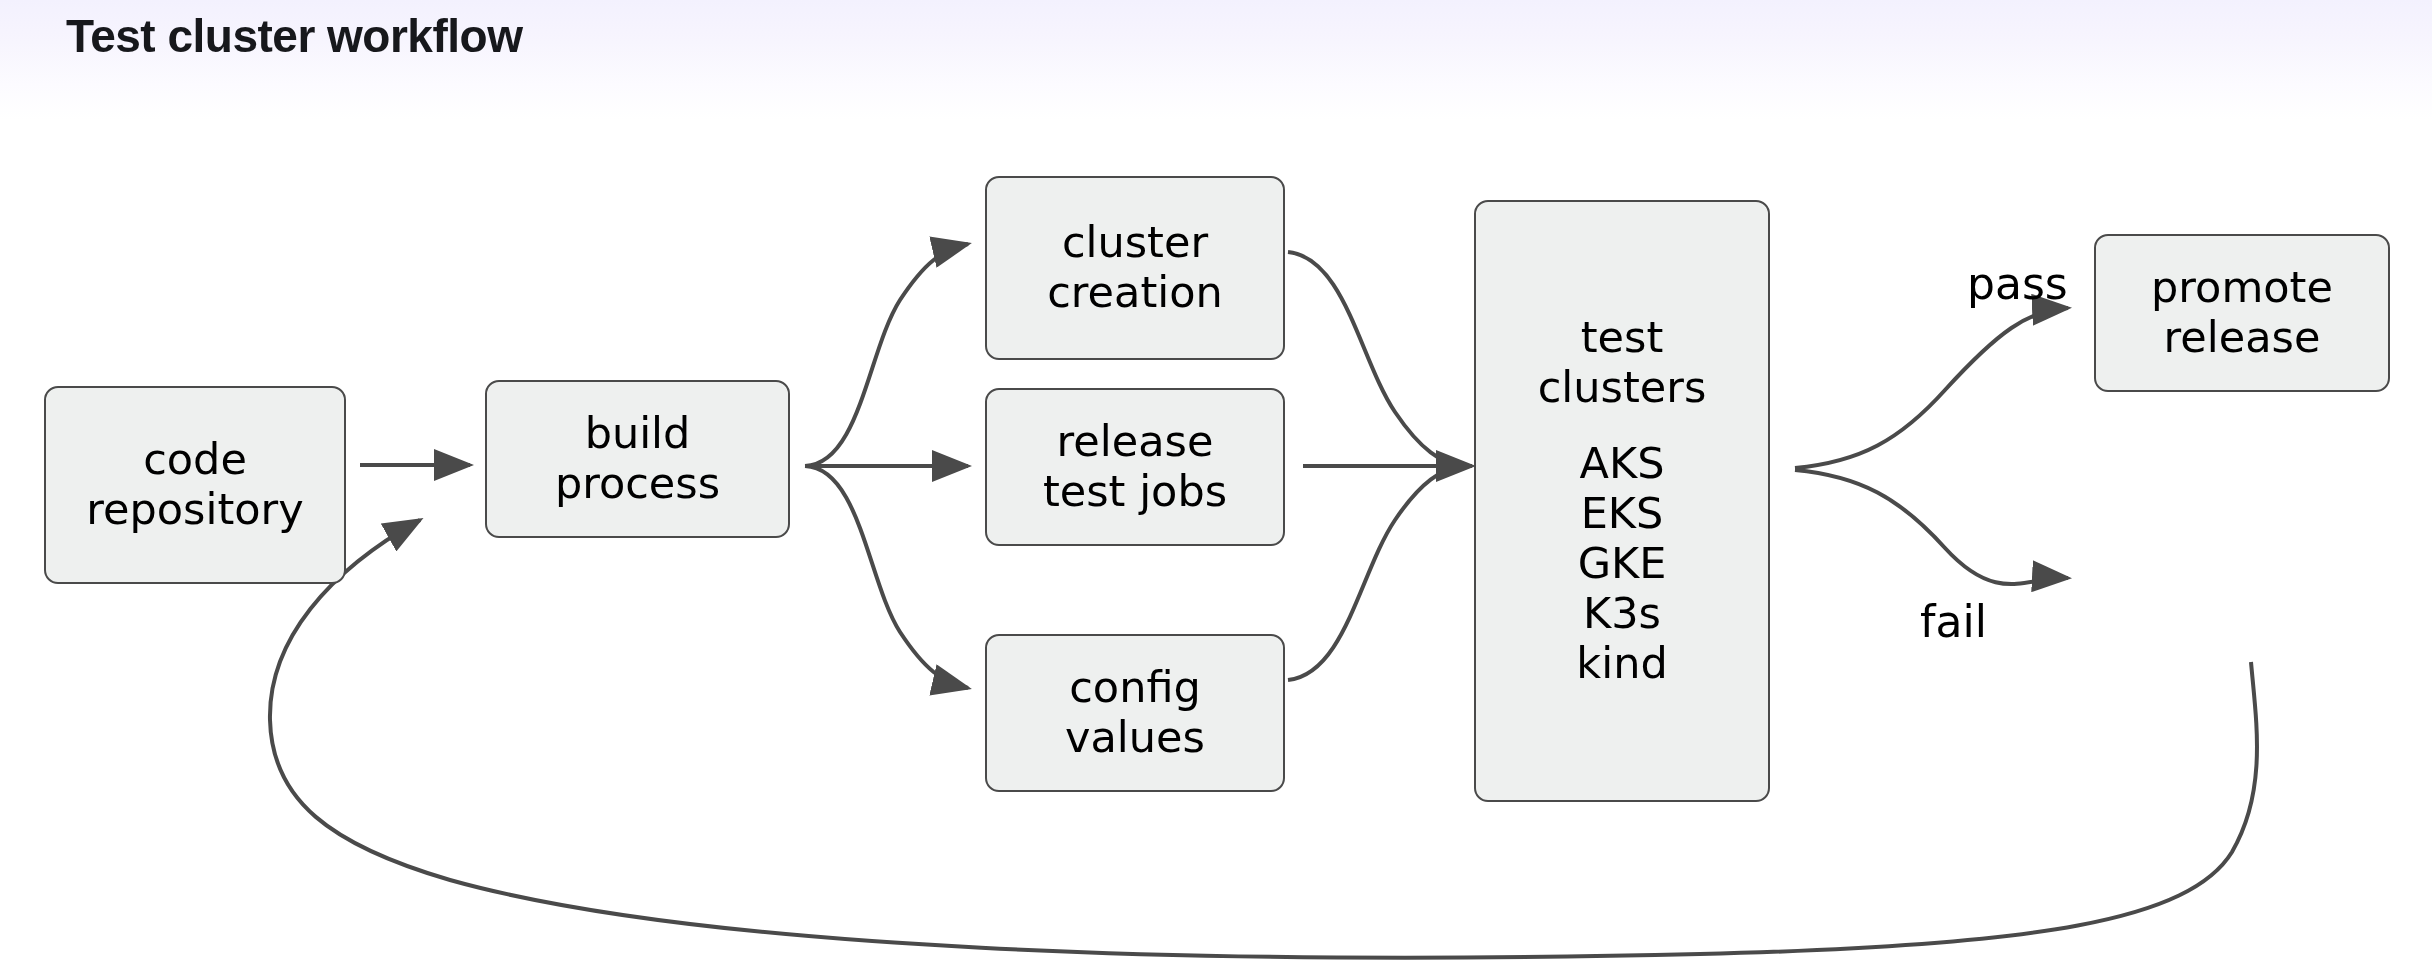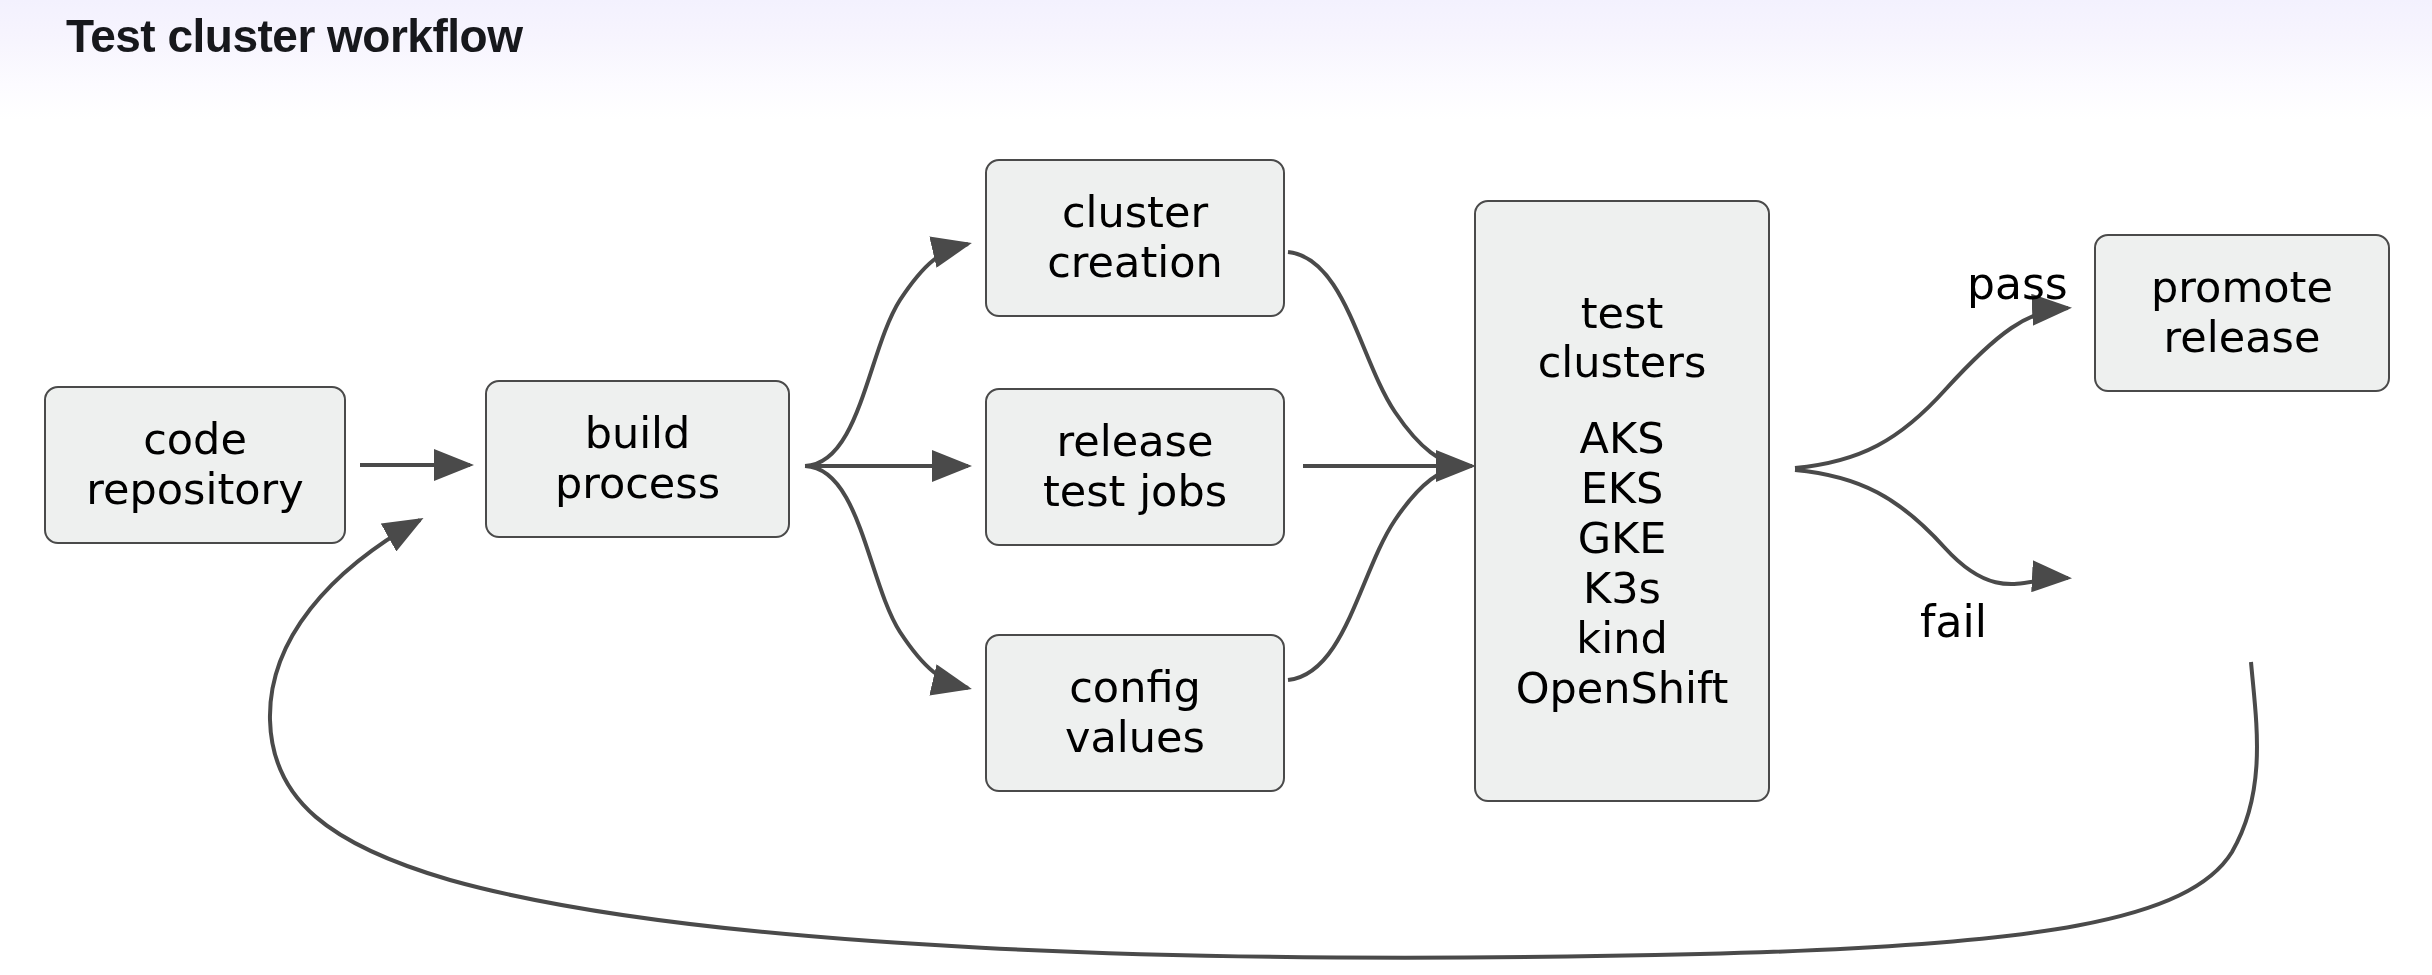--- a/index.html
+++ b/index.html
@@ -98,31 +98,31 @@
 
     <path d="M 1795 468 C 1860 462, 1900 440, 1945 390 C 1998 332, 2028 310, 2068 308" fill="none" stroke="#4a4a4a" stroke-width="4" marker-end="url(#arrowhead)"></path>
 
     <path d="M 1795 470 C 1860 476, 1900 498, 1945 548 C 1998 606, 2028 576, 2068 578" fill="none" stroke="#4a4a4a" stroke-width="4" marker-end="url(#arrowhead)"></path>
 
     <path d="M 2251 662 C 2256 720, 2268 790, 2232 852 C 2190 920, 2040 946, 1700 954
              C 1200 966, 700 950, 450 880 C 330 845, 272 800, 270 720
              C 268 640, 330 570, 420 520" fill="none" stroke="#4a4a4a" stroke-width="4" marker-end="url(#arrowhead)"></path>
   </svg>
 
-  <div class="node" style="left:44px; top:386px; width:302px; height:158px;">
+  <div class="node" style="left:44px; top:386px; width:302px; height:198px;">
     <span class="node-line">code</span>
     <span class="node-line">repository</span>
   </div>
 
   <div class="node" style="left:485px; top:380px; width:305px; height:158px;">
     <span class="node-line">build</span>
     <span class="node-line">process</span>
   </div>
 
-  <div class="node" style="left:985px; top:159px; width:300px; height:158px;">
+  <div class="node" style="left:985px; top:176px; width:300px; height:184px;">
     <span class="node-line">cluster</span>
     <span class="node-line">creation</span>
   </div>
 
   <div class="node" style="left:985px; top:388px; width:300px; height:158px;">
     <span class="node-line">release</span>
     <span class="node-line">test jobs</span>
   </div>
 
   <div class="node" style="left:985px; top:634px; width:300px; height:158px;">
@@ -132,21 +132,20 @@
 
   <div class="node" style="left:1474px; top:168px; width:296px; height:602px;margin-top:32px;">
     <span class="node-line">test</span>
     <span class="node-line">clusters</span>
     <span class="node-spacer"></span>
     <span class="node-line">AKS</span>
     <span class="node-line">EKS</span>
     <span class="node-line">GKE</span>
     <span class="node-line">K3s</span>
     <span class="node-line">kind</span>
-    <span class="node-line">OpenShift</span>
   </div>
 
   <div class="node" style="left:2094px; top:234px; width:296px; height:158px;">
     <span class="node-line">promote</span>
     <span class="node-line">release</span>
   </div>
 
 
   <div class="edge-label" style="left:1967px; top:262px;">pass</div>
   <div class="edge-label" style="left:1908px; top:600px;margin-left:12px;">fail</div>

